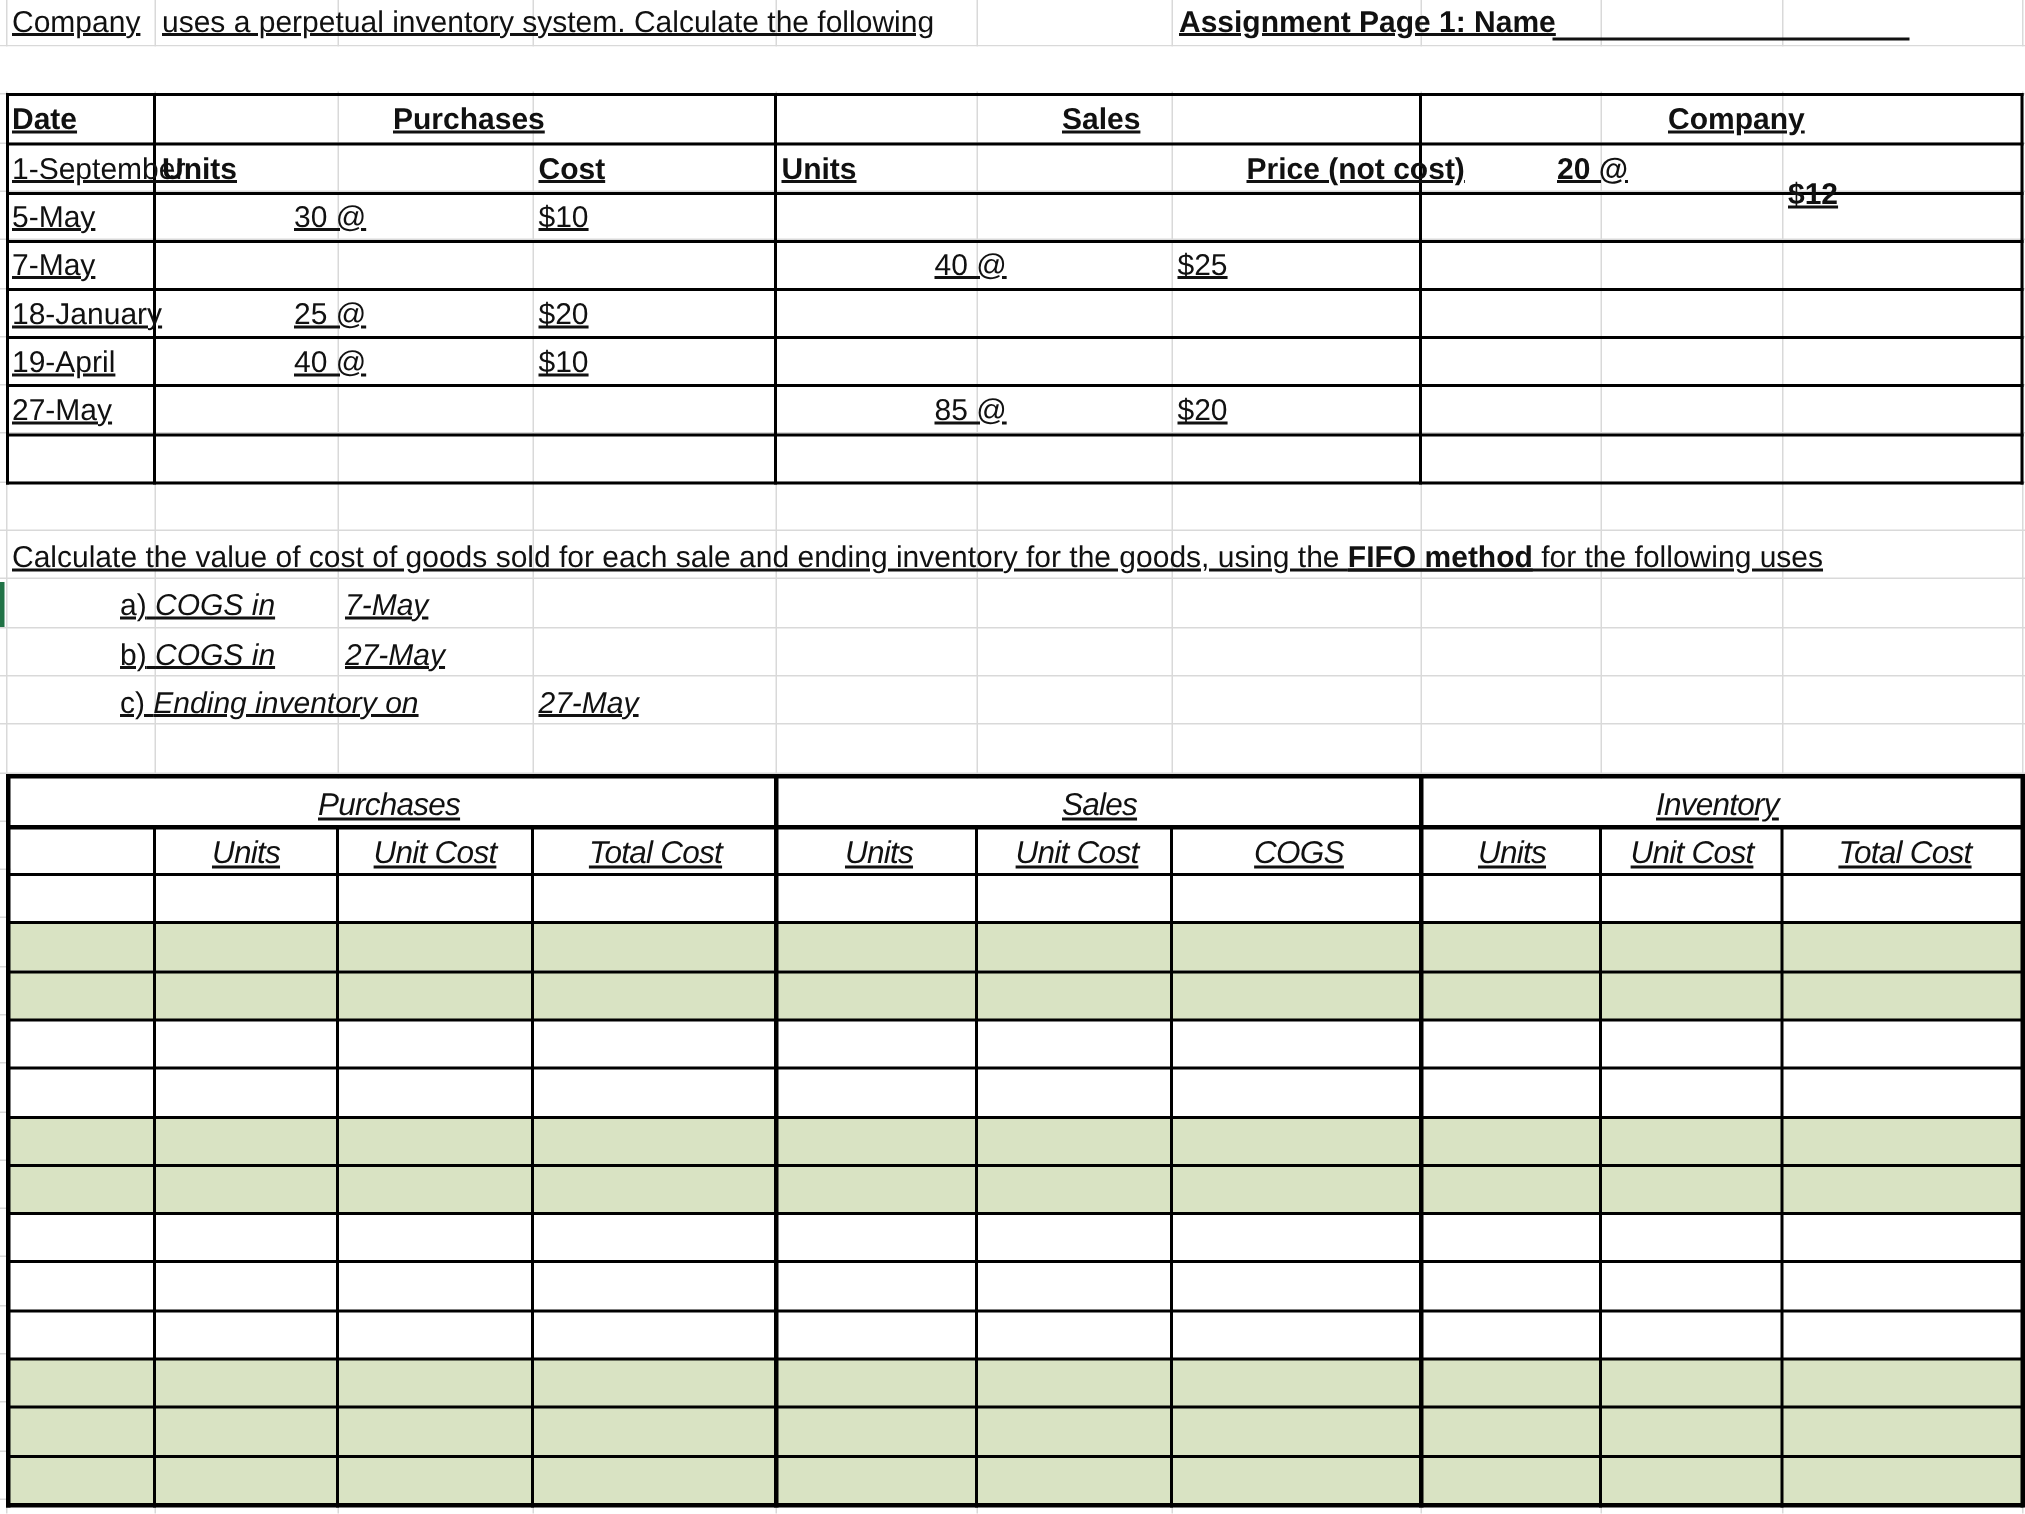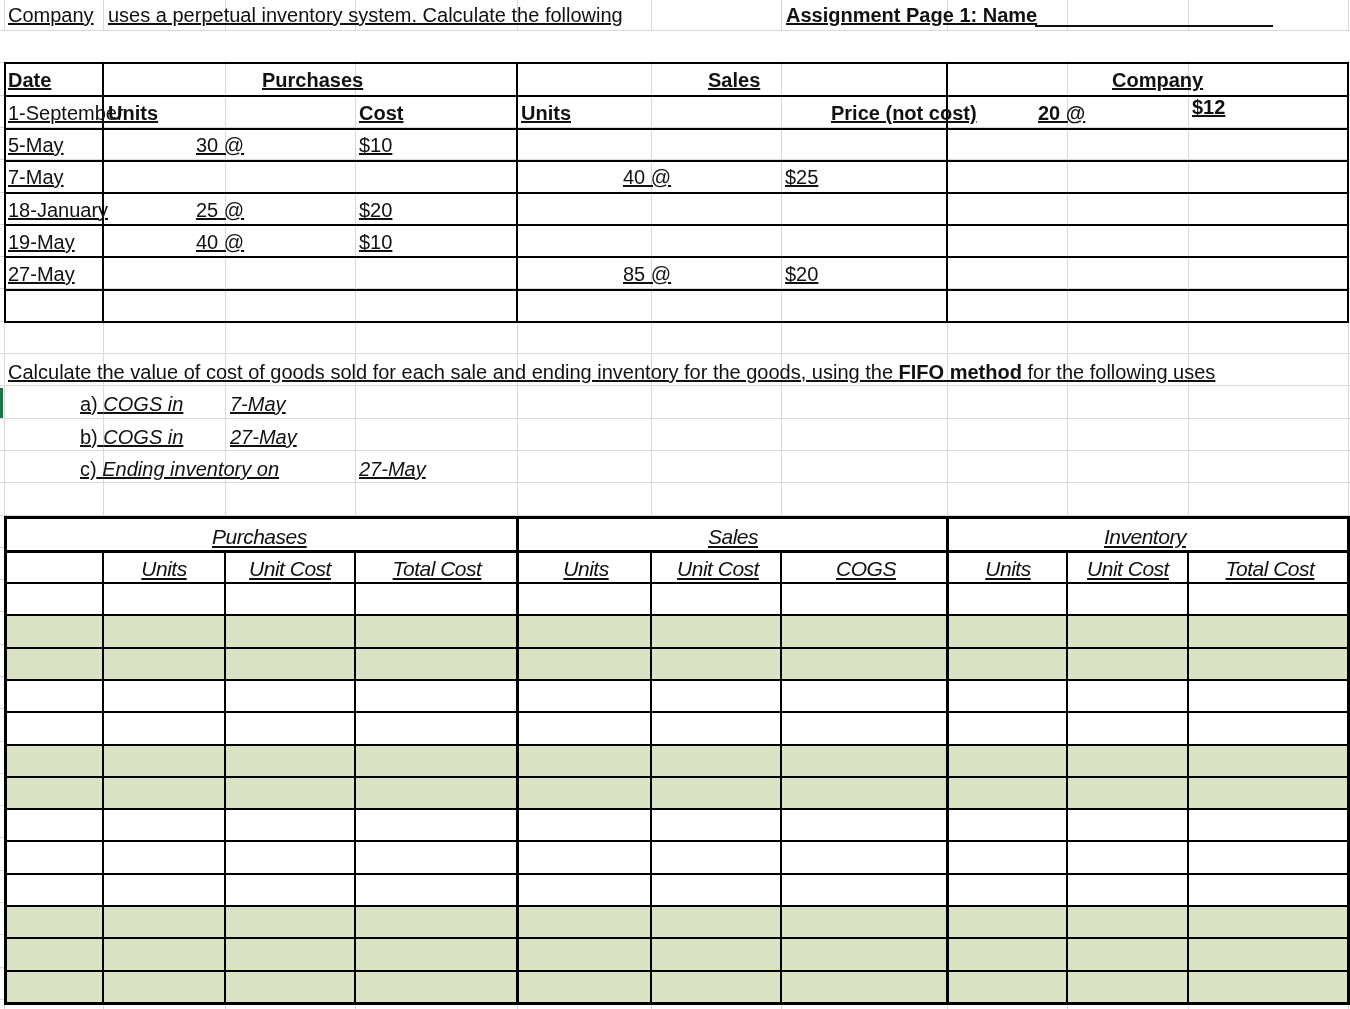--- a/index.html
+++ b/index.html
@@ -121,31 +121,31 @@
 <div class="t b" style="left: 1112px; top: 68px; z-index: 5;">Company</div>
 
 <div class="t b" style="left: 108px; top: 101px; z-index: 5;">Units</div>
 <div class="t b" style="left: 359px; top: 101px; z-index: 5;">Cost</div>
 <div class="t b" style="left: 521px; top: 101px; z-index: 5;">Units</div>
 <div class="t b" style="left: 831px; top: 101px; z-index: 5;">Price (not cost)</div>
 
 <div id="t1rows">
     <div class="t" style="left: 8px; top: 101px; z-index: 5;">1-September</div>
     <div class="t b" style="left: 1038px; top: 101px; z-index: 5;">20 @</div>
-    <div class="t b" style="left: 1192px; top: 95px; z-index: 5;">$12</div>
+    <div class="t b" style="left: 1192px; top: 118px; z-index: 5;">$12</div>
     <div class="t" style="left: 8px; top: 133px; z-index: 5;">5-May</div>
     <div class="t" style="left: 196px; top: 133px; z-index: 5;">30 @</div>
     <div class="t" style="left: 359px; top: 133px; z-index: 5;">$10</div>
     <div class="t" style="left: 8px; top: 165px; z-index: 5;">7-May</div>
     <div class="t" style="left: 623px; top: 165px; z-index: 5;">40 @</div>
     <div class="t" style="left: 785px; top: 165px; z-index: 5;">$25</div>
     <div class="t" style="left: 8px; top: 198px; z-index: 5;">18-January</div>
     <div class="t" style="left: 196px; top: 198px; z-index: 5;">25 @</div>
     <div class="t" style="left: 359px; top: 198px; z-index: 5;">$20</div>
-    <div class="t" style="left: 8px; top: 230px; z-index: 5;">19-May</div>
+    <div class="t" style="left: 8px; top: 230px; z-index: 5;">19-April</div>
     <div class="t" style="left: 196px; top: 230px; z-index: 5;">40 @</div>
     <div class="t" style="left: 359px; top: 230px; z-index: 5;">$10</div>
     <div class="t" style="left: 8px; top: 262px; z-index: 5;">27-May</div>
     <div class="t" style="left: 623px; top: 262px; z-index: 5;">85 @</div>
     <div class="t" style="left: 785px; top: 262px; z-index: 5;">$20</div>
   </div>
 
 <div class="t" style="left: 8px; top: 360px; z-index: 5;">
   <span>Calculate the value of cost of goods sold for each sale and ending inventory for the goods, using the </span><span class="b u">FIFO method</span><span> for the following uses</span>
 </div>

